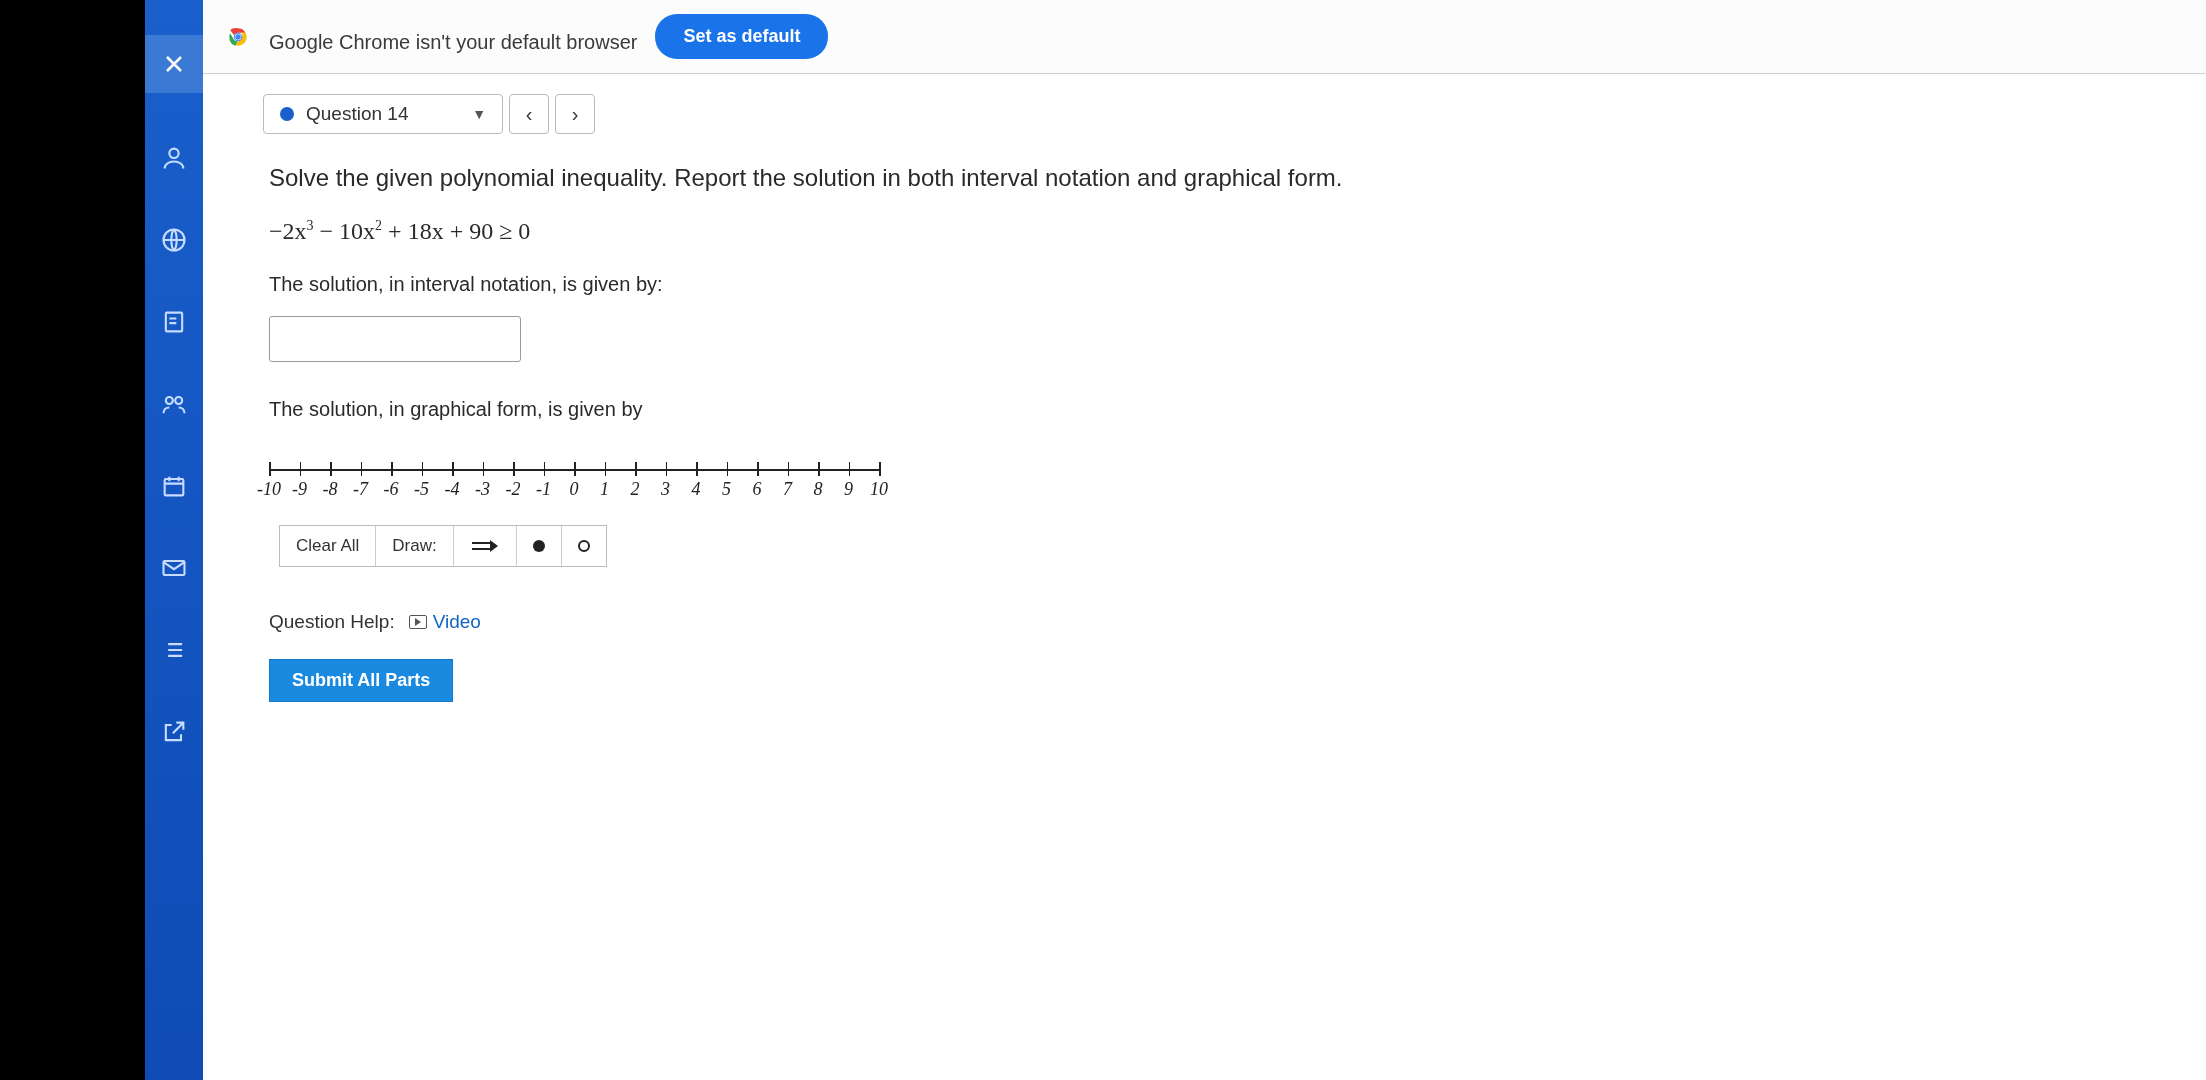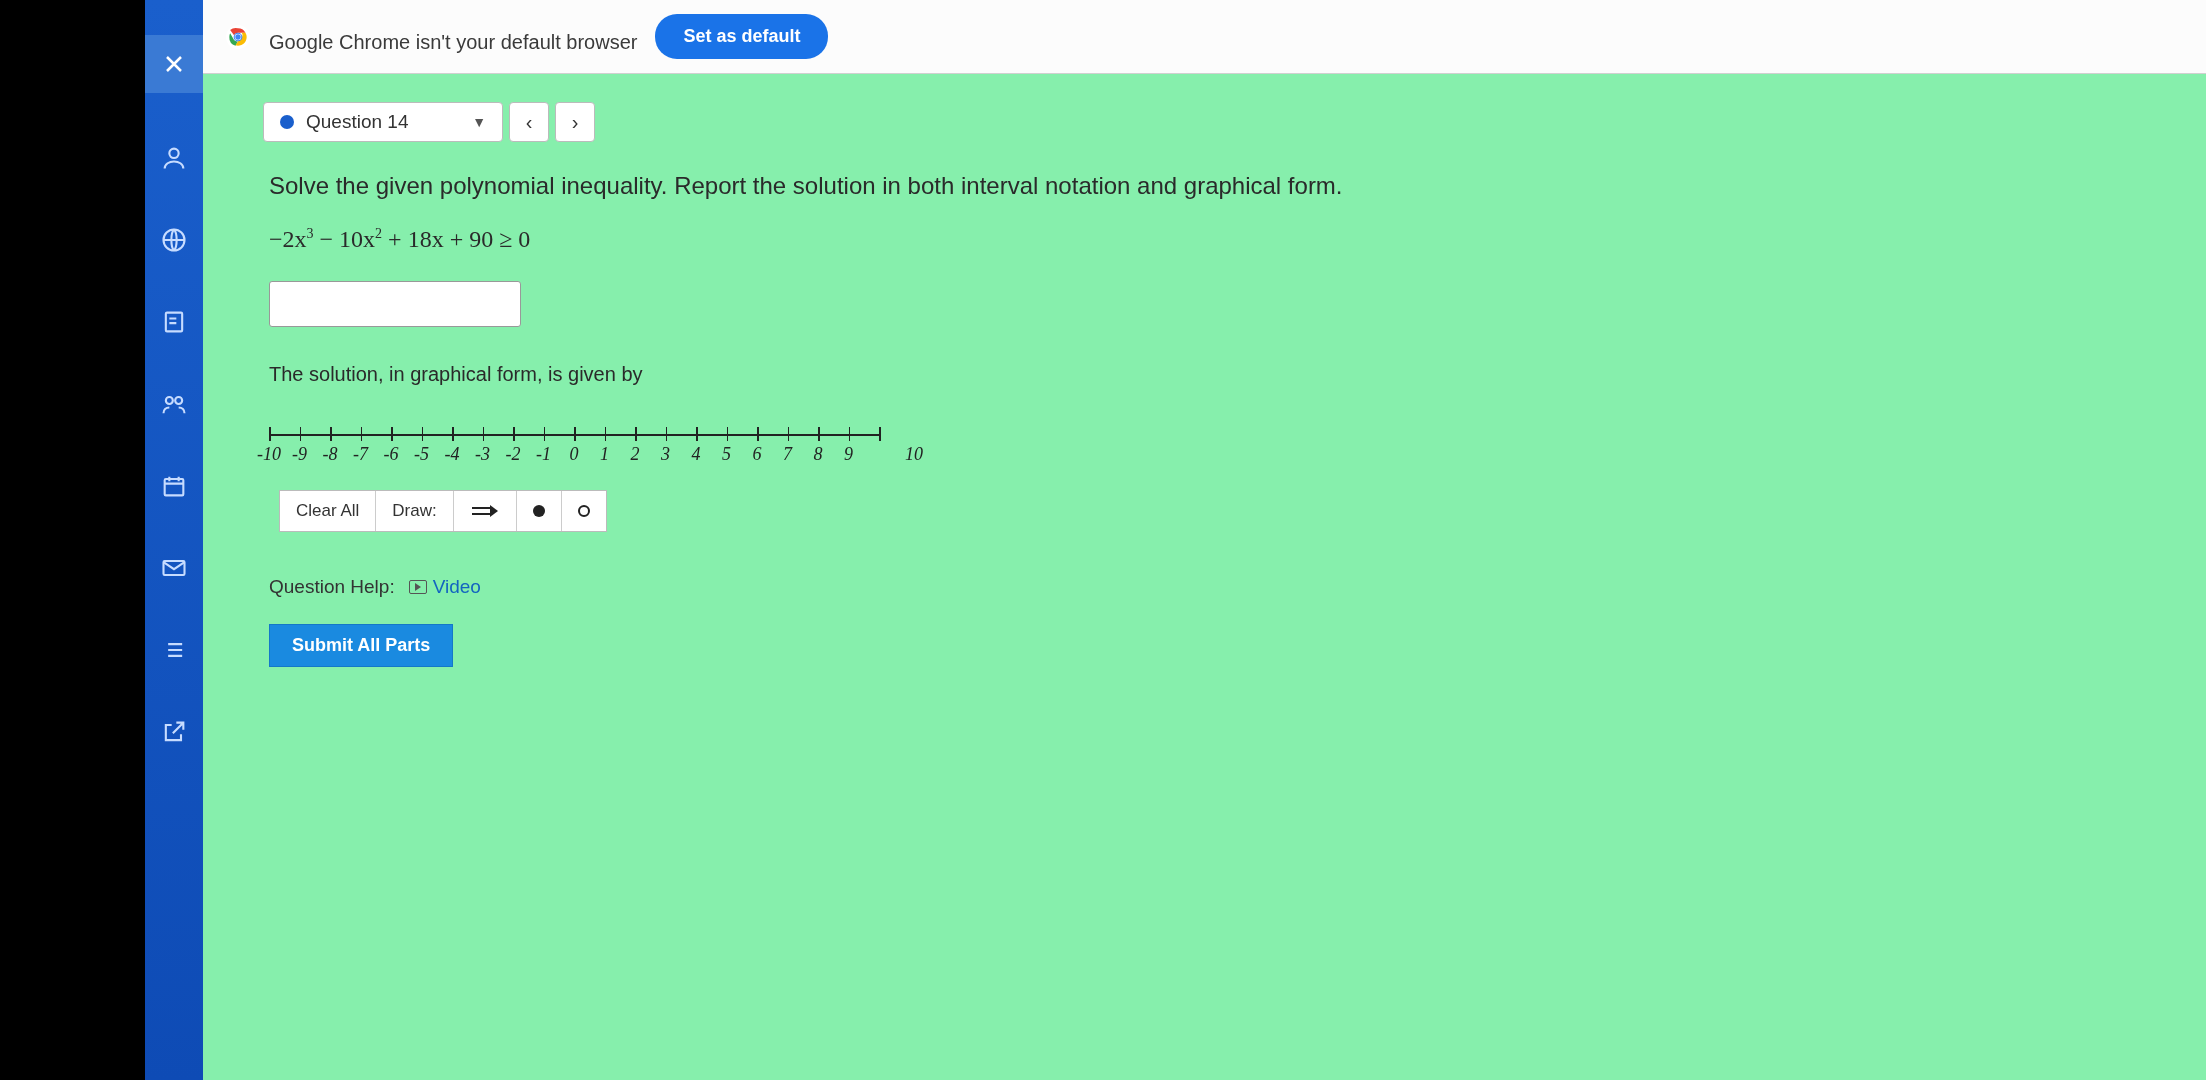--- a/index.html
+++ b/index.html
@@ -59,22 +59,22 @@
   color: #fff;
   border: none;
   border-radius: 22px;
   padding: 12px 28px;
   font-size: 18px;
   font-weight: 600;
   cursor: pointer;
 }
 .content-area {
   flex: 1;
-  background: #86efac;
-  padding: 28px 60px 0 60px;
+  background: #ffffff;
+  padding: 20px 60px 0 60px;
 }
 .question-nav {
   display: flex;
   gap: 6px;
   margin-bottom: 30px;
 }
 .question-select {
   background: #fff;
   border: 1px solid #bbb;
   border-radius: 4px;
@@ -278,20 +278,21 @@
       </div>
       <div class="nav-btn">‹</div>
       <div class="nav-btn">›</div>
     </div>
 
     <div class="question-body">
       <div class="prompt-text">Solve the given polynomial inequality. Report the solution in both interval notation and graphical form.</div>
 
       <div class="math-expr" id="math-expr">−2x<span class="exp">3</span> − 10x<span class="exp">2</span> + 18x + 90 ≥ 0</div>
 
+      <div class="sub-prompt">The solution, in interval notation, is given by:</div>
 
       <input type="text" class="answer-input" style="">
 
       <div class="sub-prompt">The solution, in graphical form, is given by</div>
 
       <div class="numberline-wrap">
         <div class="numberline" id="numberline">
           <div class="nl-axis"></div>
         <div class="nl-tick" style="left: 0px;"></div>
             <div class="nl-label" style="left: 0px;">-10</div>
@@ -327,21 +328,21 @@
             <div class="nl-label" style="left: 457.5px;">5</div>
             <div class="nl-tick" style="left: 488px;"></div>
             <div class="nl-label" style="left: 488px;">6</div>
             <div class="nl-tick" style="left: 518.5px;"></div>
             <div class="nl-label" style="left: 518.5px;">7</div>
             <div class="nl-tick" style="left: 549px;"></div>
             <div class="nl-label" style="left: 549px;">8</div>
             <div class="nl-tick" style="left: 579.5px;"></div>
             <div class="nl-label" style="left: 579.5px;">9</div>
             <div class="nl-tick" style="left: 610px;"></div>
-            <div class="nl-label" style="left: 645px;">10</div>
+            <div class="nl-label" style="left: 610px;">10</div>
           </div>
       </div>
 
       <div class="draw-toolbar">
         <div class="tb-btn">Clear All</div>
         <div class="tb-btn tb-label">Draw:</div>
         <div class="tb-btn">
           <svg class="arrow-svg" viewBox="0 0 30 18">
             <path d="M2 6 h18 M2 12 h18" stroke="#222" stroke-width="2" fill="none"></path>
             <path d="M20 3 L28 9 L20 15 Z" fill="#222"></path>

